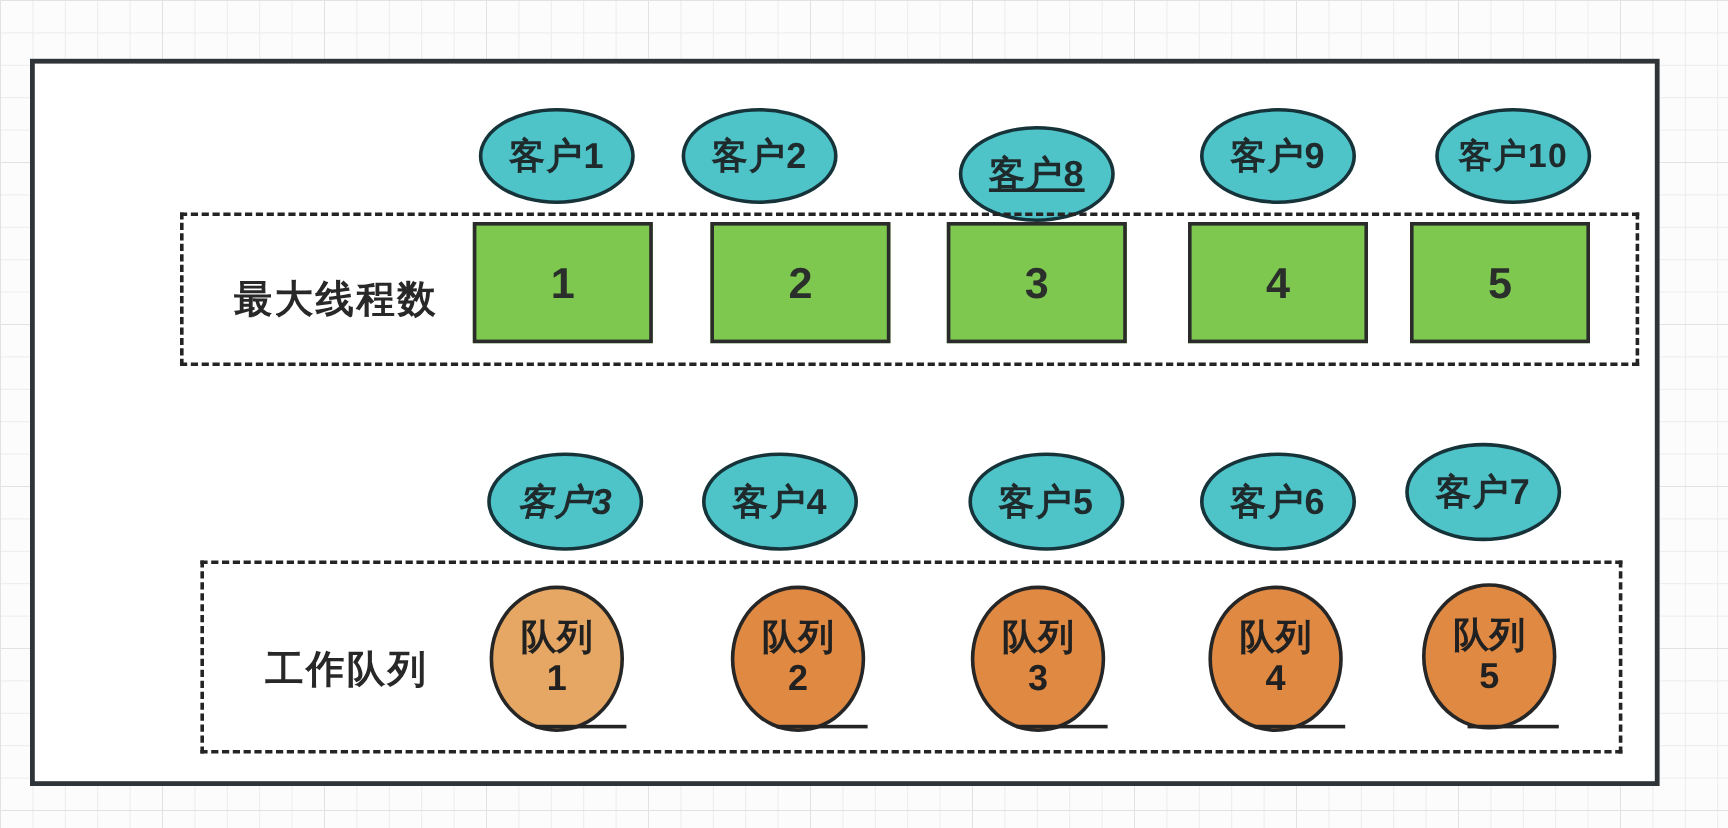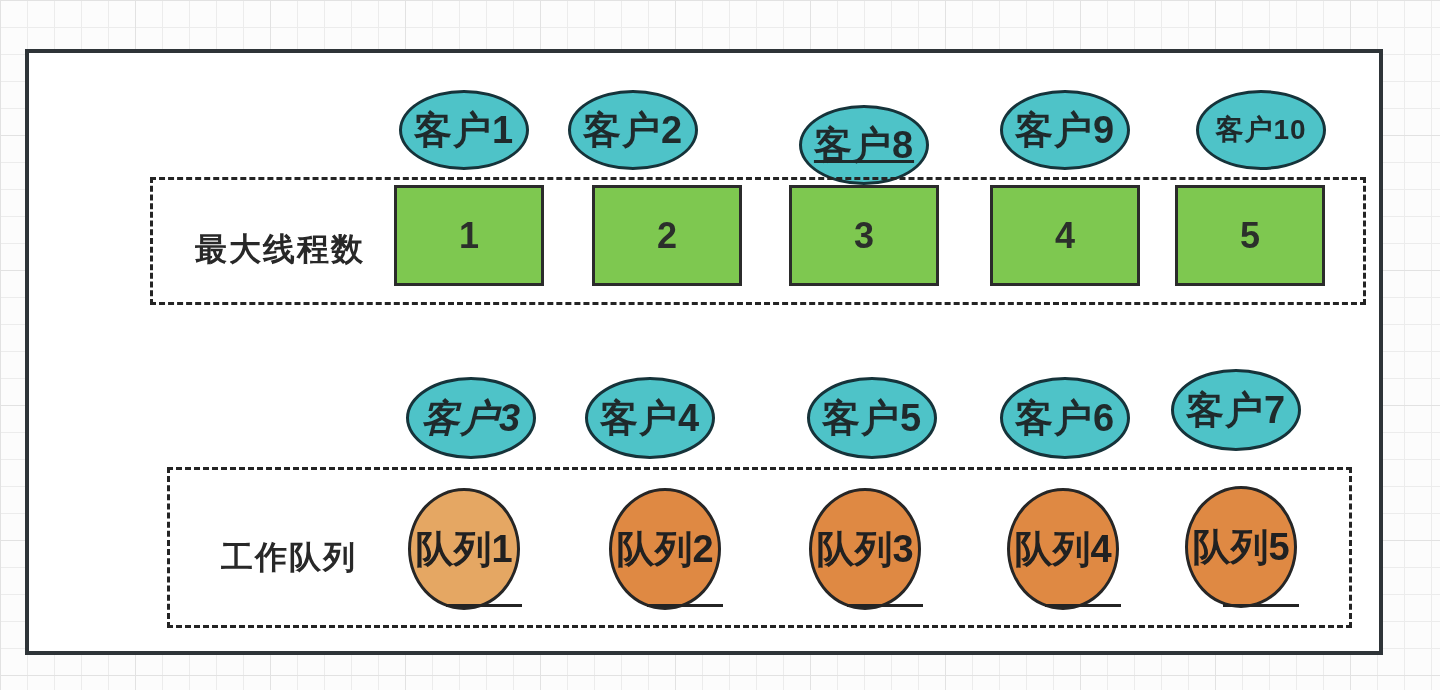--- a/index.html
+++ b/index.html
@@ -15,43 +15,43 @@
     background-size:135px 135px,135px 135px,27px 27px,27px 27px;
   }
   .canvas-frame{
     position:absolute;left:25px;top:49px;width:1350px;height:598px;
     background:#ffffff;border:4px solid #2e3438;
   }
   .ellipse{
     position:absolute;width:130px;height:80px;border-radius:50%;
     background:var(--teal);border:3px solid #16333a;
     display:flex;align-items:center;justify-content:center;
-    font-weight:bold;font-size:38px;color:#1f2a2c;letter-spacing:1px;
+    font-weight:bold;font-size:30px;color:#1f2a2c;letter-spacing:1px;
     box-sizing:border-box;
   }
   .ellipse.small-text{font-size:28px;}
   .ellipse.row2{height:82px;}
   .green-box{
     position:absolute;width:150px;height:101px;background:var(--green);
     border:3px solid #2b2b2b;display:flex;align-items:center;justify-content:center;
     font-weight:bold;font-size:36px;color:#2b2f2b;box-sizing:border-box;
   }
   .dashed-zone{
     position:absolute;border:3px dashed var(--outline);box-sizing:border-box;
     background:transparent;
   }
   .zone-label{
     position:absolute;width:240px;text-align:center;
     font-weight:bold;font-size:32px;color:#282828;letter-spacing:2px;
   }
   .queue-circle{
     position:absolute;width:112px;height:122px;border-radius:50%;
     background:var(--orange);border:3px solid #262626;
-    display:flex;align-items:center;justify-content:center;
-    font-weight:bold;font-size:38px;line-height:1.12;color:#212121;
+    display:flex;flex-direction:column;align-items:center;justify-content:center;
+    font-weight:bold;font-size:30px;line-height:1.12;color:#212121;
     box-sizing:border-box;text-align:center;
   }
   .queue-circle.light{background:var(--orange-light);}
   .queue-underline{
     position:absolute;height:3px;width:76px;background:#242424;top:604px;
   }
 </style>
 </head>
 <body>
 

